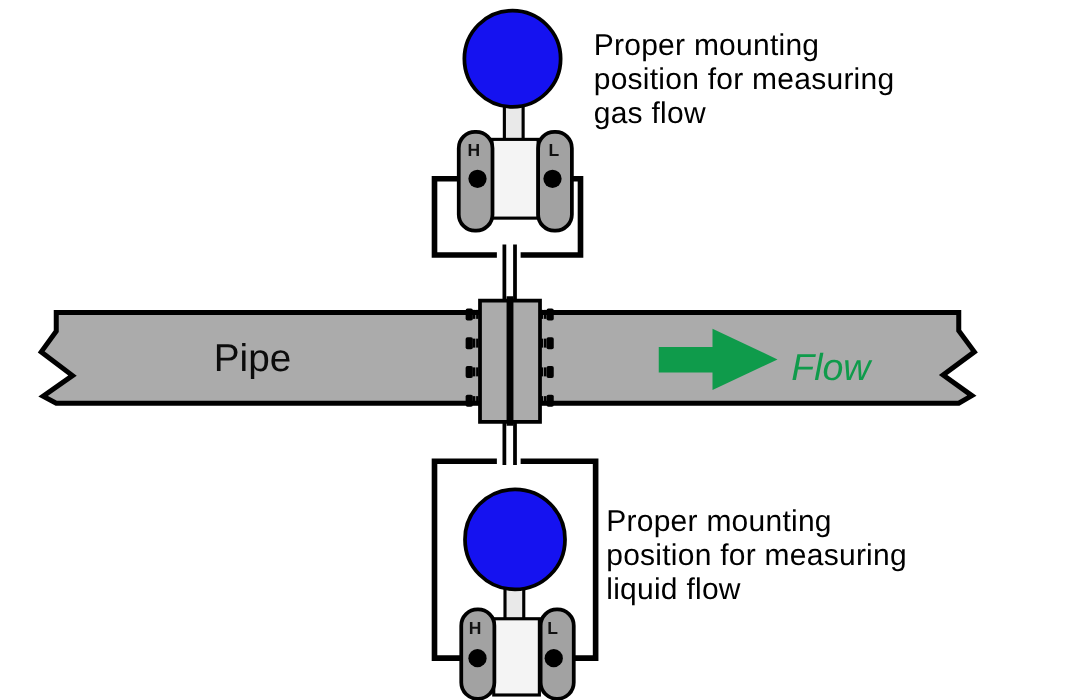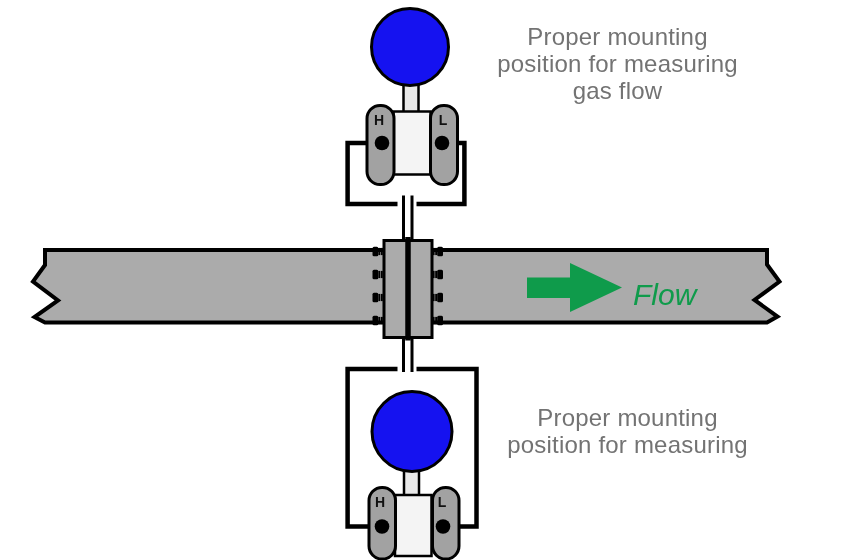--- a/index.html
+++ b/index.html
@@ -3,22 +3,22 @@
 <meta charset="utf-8">
 <style>
   html,body{margin:0;padding:0;background:#fff;}
   .stage{
     position:relative;width:852px;height:560px;overflow:hidden;background:#fff;
     font-family:"Liberation Sans", sans-serif;color:#0c0c0c;
   }
   .stage svg{position:absolute;left:0;top:0;}
   .txt{position:absolute;white-space:nowrap;}
   .caption{
-    position:absolute;text-align:center;font-size:24px;line-height:27px;
-    color:#737373;letter-spacing:0.2px;
+    position:absolute;font-size:24px;line-height:27px;
+    color:#000000;letter-spacing:0.2px;
   }
   .caption b{font-weight:normal;}
   .pipe-label{left:160px;top:269px;width:84px;text-align:center;font-size:31px;}
   .flow-label{left:633px;top:278px;font-size:30px;font-style:italic;color:#0f9b4b;}
   .port-label{
     position:absolute;font-size:14px;font-weight:600;color:#111;
     transform:translate(-50%,-50%);
   }
   .cap-gas{left:475px;top:23px;width:285px;}
   .cap-liquid{left:485px;top:404px;width:285px;}
@@ -85,32 +85,34 @@
       <circle cx="412" cy="431.5" r="40" fill="#1512f0" stroke="#000" stroke-width="3"></circle>
       <rect x="369" y="487.5" width="26.5" height="71.5" rx="13" fill="#a2a2a2" stroke="#000" stroke-width="3"></rect>
       <rect x="432.5" y="487.5" width="26.5" height="71.5" rx="13" fill="#a2a2a2" stroke="#000" stroke-width="3"></rect>
       <circle cx="382" cy="526.5" r="7.3" fill="#000"></circle>
       <circle cx="443" cy="526.5" r="7.3" fill="#000"></circle>
     </g>
 
     <polygon points="527,277.5 570,277.5 570,263 622,287.5 570,312 570,298 527,298" fill="#0f9b4b"></polygon>
   </svg>
 
+  <div class="txt pipe-label">Pipe</div>
 
   <div class="txt flow-label">Flow</div>
 
   <div class="caption cap-gas">
     <div>Proper mounting</div>
     <div>position for measuring</div>
     <div><b>gas</b><span> flow</span></div>
   </div>
 
   <div class="caption cap-liquid">
     <div>Proper mounting</div>
     <div>position for measuring</div>
+    <div><b>liquid</b><span> flow</span></div>
   </div>
 
   <div class="port-label" style="left:379px;top:120px;">H</div>
   <div class="port-label" style="left:443px;top:120px;">L</div>
   <div class="port-label" style="left:380px;top:502px;">H</div>
   <div class="port-label" style="left:442px;top:502px;">L</div>
 
 </div>
 
 </body></html>

